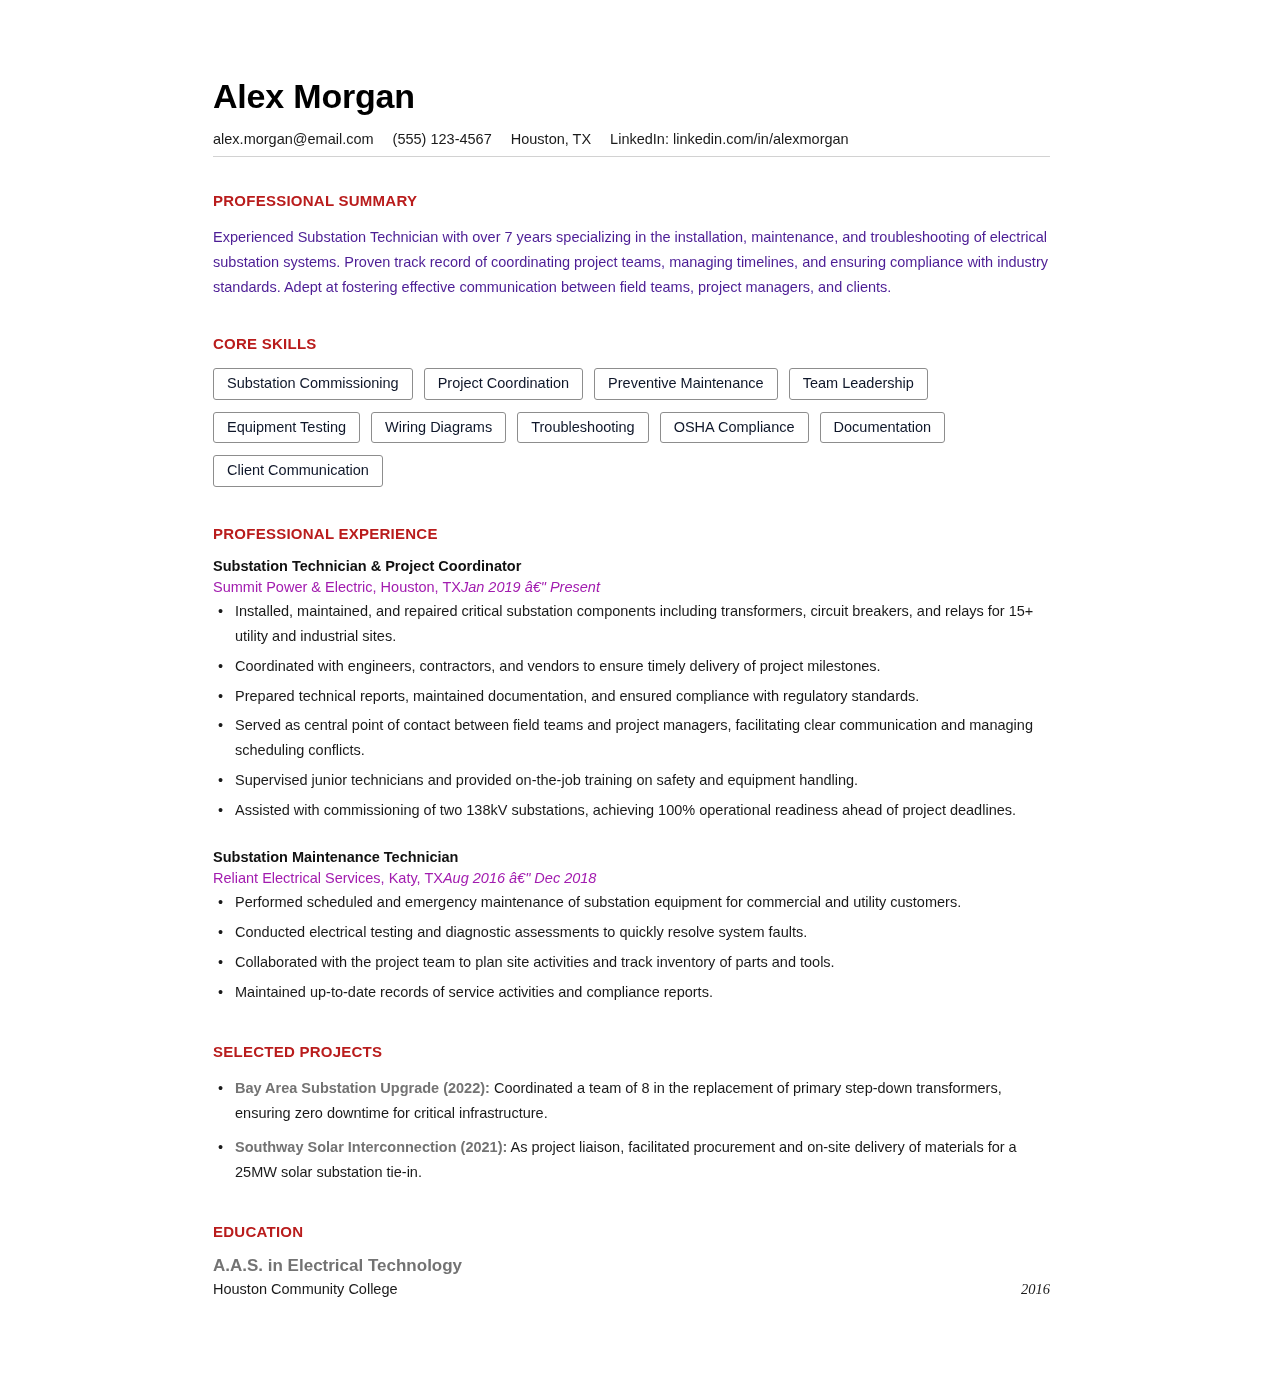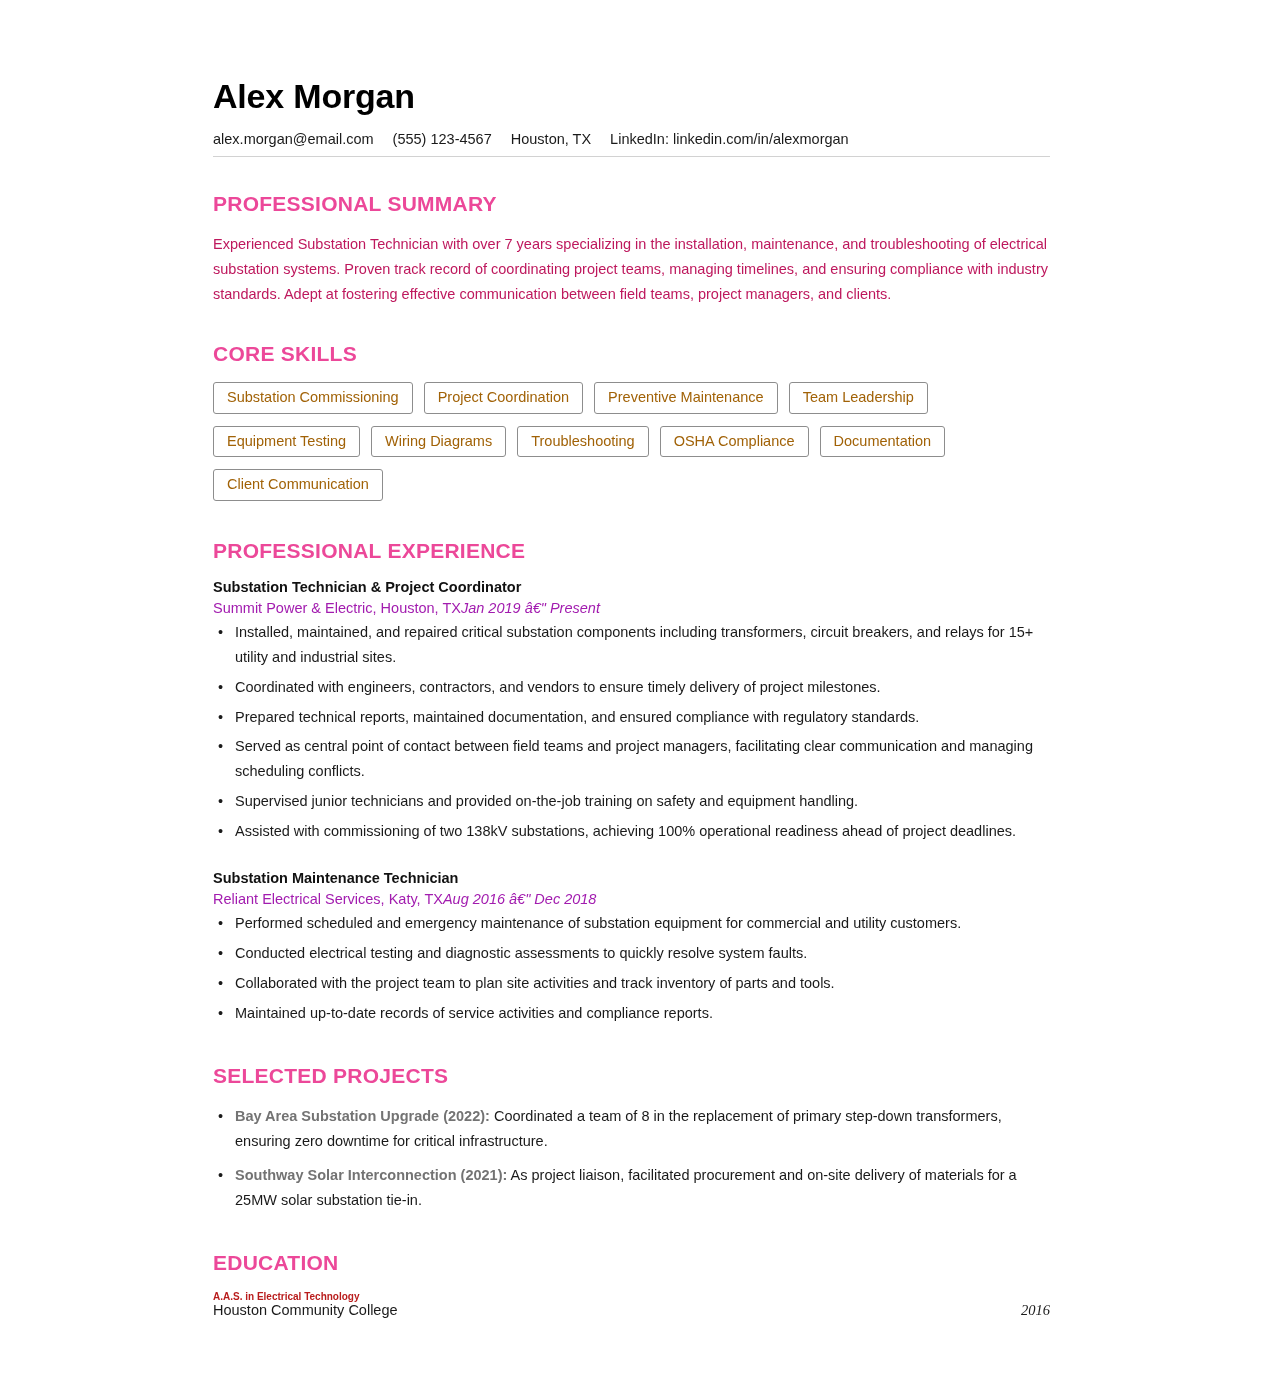--- a/index.html
+++ b/index.html
@@ -40,52 +40,52 @@
     padding-bottom: 9px;
     border-bottom: 1px solid #d2d2d2;
     white-space: nowrap;
   }
   .contact-item { display: inline; }
   .contact-gap { display: inline-block; width: 19px; }
 
   
   .section { margin-top: 0; }
   .section-title {
-    font-size: 21px;
+    font-size: 15px;
     font-weight: bold;
     letter-spacing: 0.25px;
-    color: #ec4899;
+    color: #b91c1c;
     margin: 35px 0 16px 0;
   }
   .section-title.tight { margin-top: 38px; }
 
   
   .summary {
     font-size: 14.5px;
     line-height: 1.72;
-    color: #be185d;
+    color: #4c1d95;
     max-width: 836px;
     margin: 0;
   }
 
   
   .skills {
     display: flex;
     flex-wrap: wrap;
     gap: 12px 11px;
     max-width: 770px;
     margin-top: 2px;
   }
   .skill-pill {
     border: 1px solid #8d8d8d;
     border-radius: 3px;
     padding: 7px 13px 8px 13px;
     font-size: 14.5px;
     line-height: 1;
-    color: #a16207;
+    color: #0f172a;
     background: #ffffff;
     white-space: nowrap;
   }
 
   
   .job { margin-bottom: 26px; }
   .job:last-child { margin-bottom: 0; }
   .job-title {
     font-size: 14.5px;
     font-weight: bold;
@@ -130,23 +130,24 @@
     line-height: 1.72;
     color: #1a1a1a;
   }
 
   
   ul.projects > li { margin-bottom: 9px; }
   .project-name { font-weight: bold; color: #737373; }
 
   
   .edu-degree {
-    font-size: 10px;
-    font-weight: bold;
-    color: #b91c1c;
+    font-size: 17px;
+    font-weight: bold;
+    color: #737373;
+    margin-bottom: 5px;
   }
   .edu-meta {
     display: flex;
     justify-content: space-between;
     align-items: baseline;
     font-size: 14.5px;
     color: #1a1a1a;
   }
   .edu-year {
     font-style: italic;

